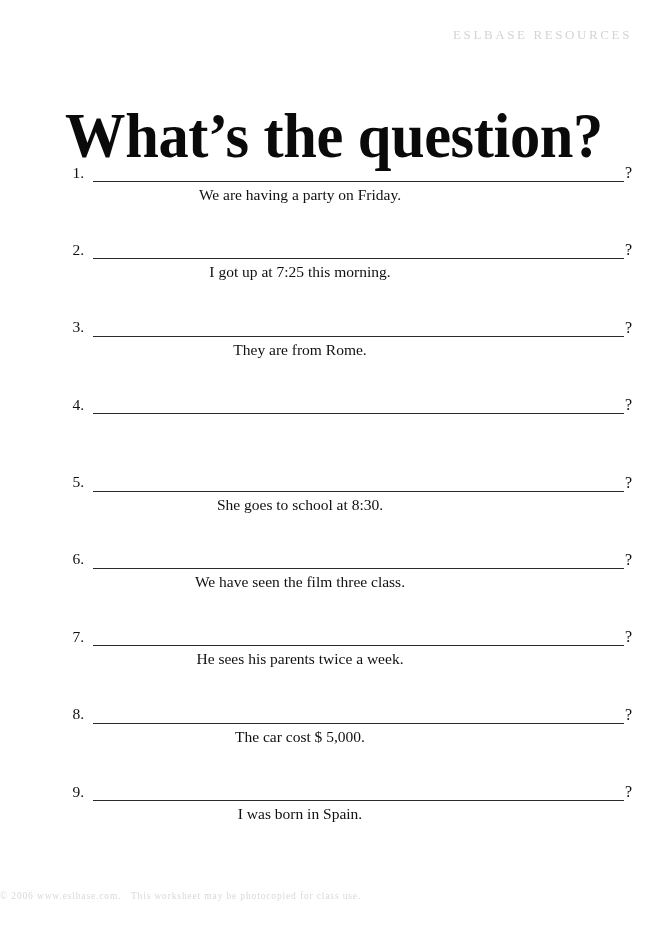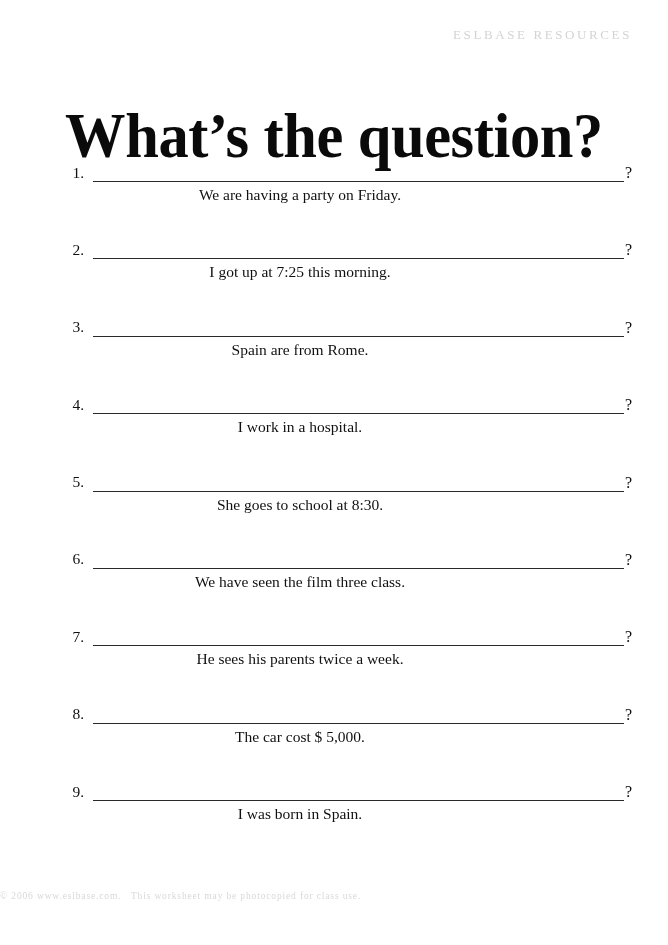--- a/index.html
+++ b/index.html
@@ -150,30 +150,29 @@
       </div>
       <div class="answer">I got up at 7:25 this morning.</div>
     </div>
 
     <div class="exercise">
       <div class="q-row">
         <span class="q-num">3.</span>
         <span class="q-rule"></span>
         <span class="q-mark">?</span>
       </div>
-      <div class="answer">Spain are from Rome.</div>
+      <div class="answer">They are from Rome.</div>
     </div>
 
     <div class="exercise">
       <div class="q-row">
         <span class="q-num">4.</span>
         <span class="q-rule"></span>
         <span class="q-mark">?</span>
       </div>
-      <div class="answer">I work in a hospital.</div>
     </div>
 
     <div class="exercise">
       <div class="q-row">
         <span class="q-num">5.</span>
         <span class="q-rule"></span>
         <span class="q-mark">?</span>
       </div>
       <div class="answer">She goes to school at 8:30.</div>
     </div>

